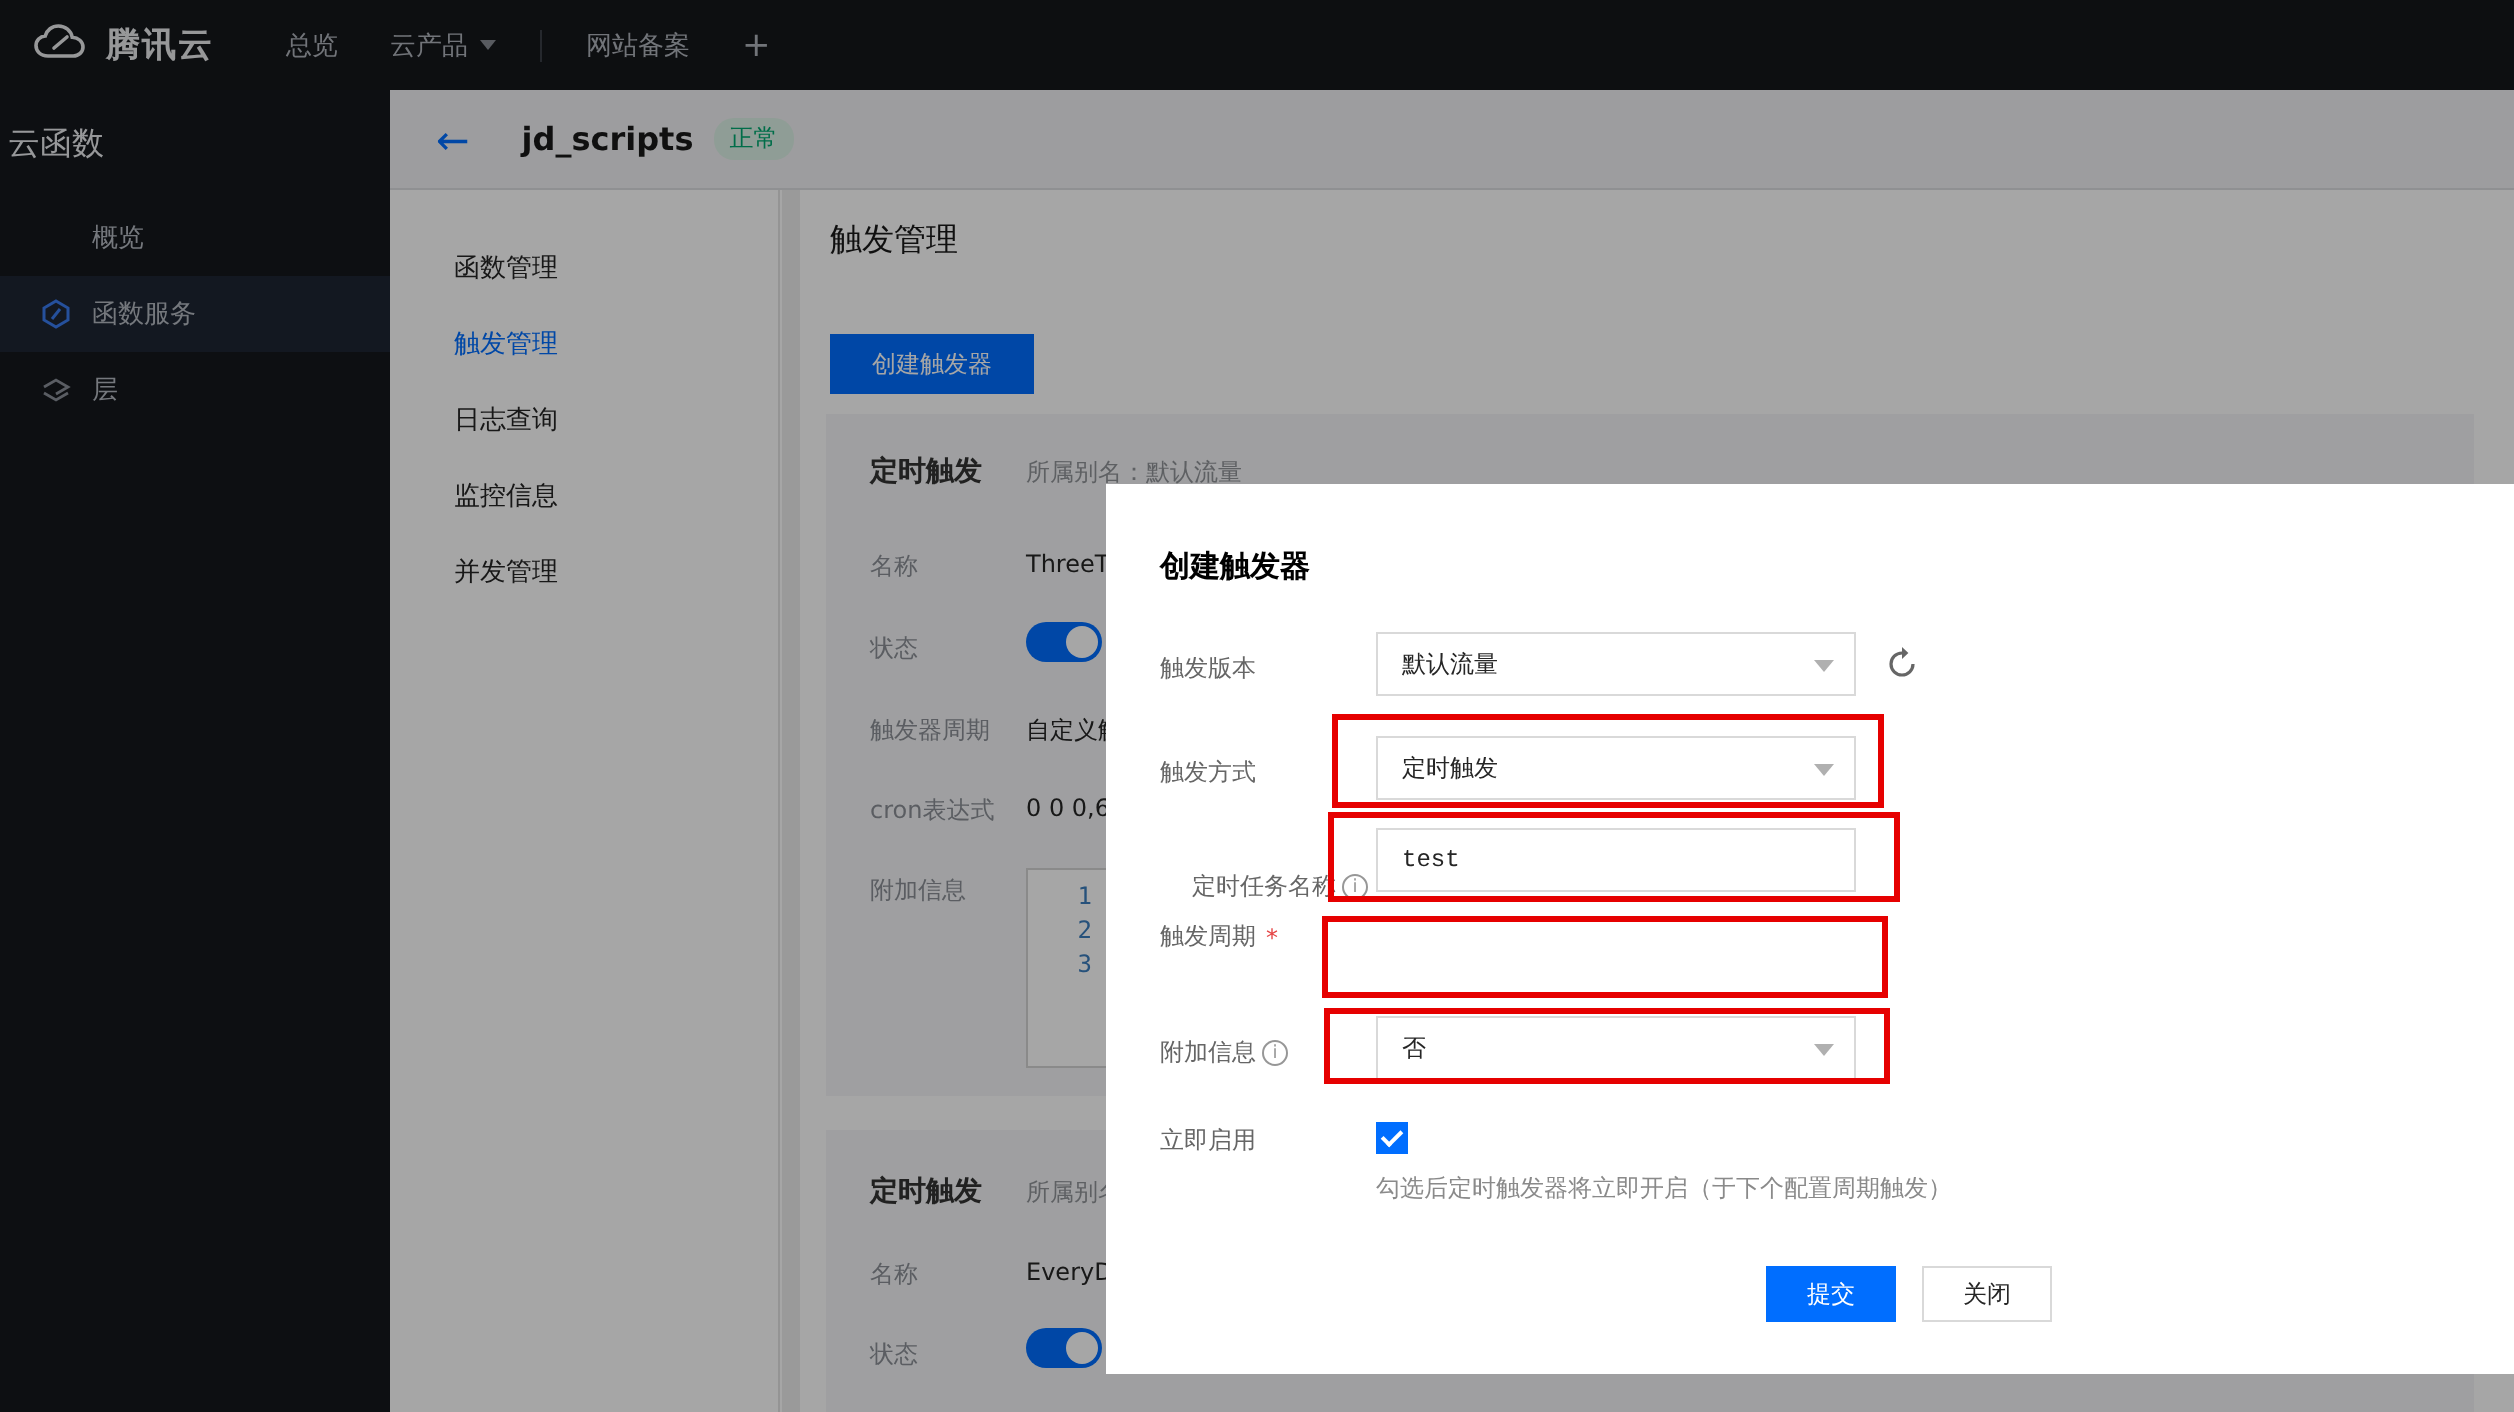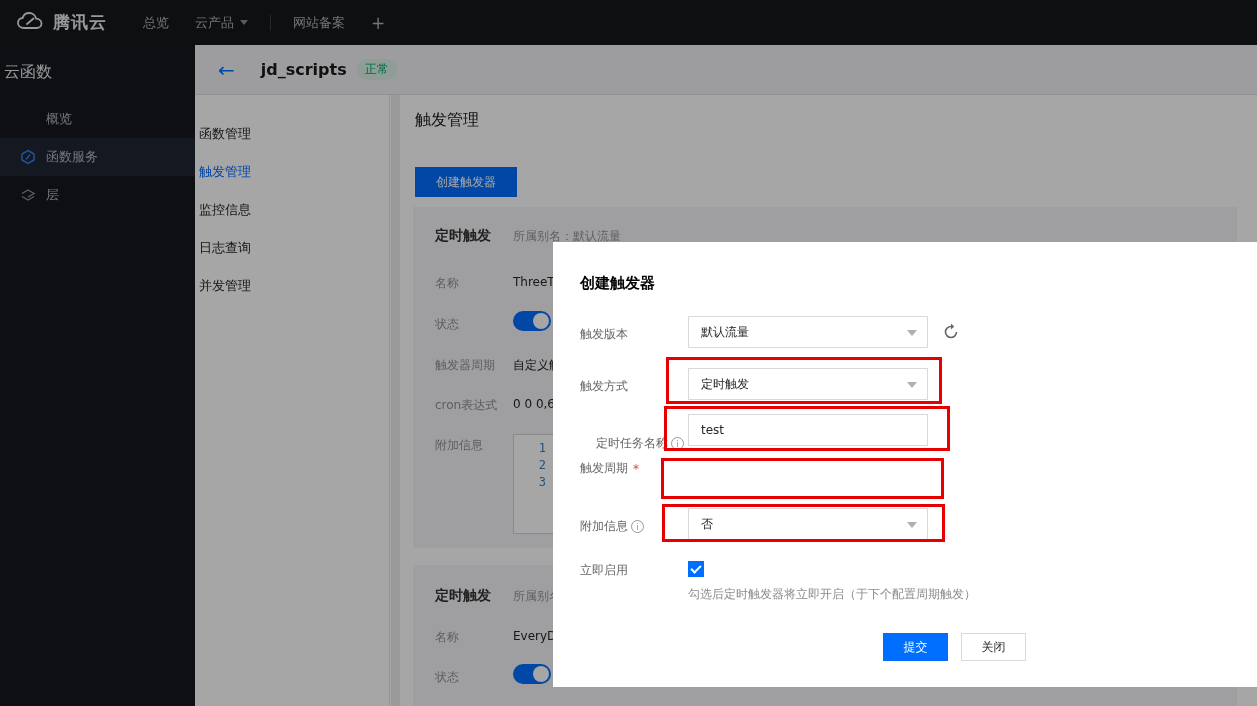--- a/index.html
+++ b/index.html
@@ -58,21 +58,21 @@
     margin-left:10px; background:#dcf2e6; color:#00a870; font-size:12px;
     padding:2px 8px; border-radius:10px;
   }
 
   
   .submenu {
     position:absolute; left:195px; top:95px; width:195px; height:611px;
     background:#ffffff; border-right:1px solid #e3e3e3; padding-top:20px; z-index:1;
   }
   .submenu-item {
-    height:38px; display:flex; align-items:center; padding-left:4px;
+    height:38px; display:flex; align-items:center; padding-left:32px;
     color:#262626; font-size:13px; cursor:pointer;
   }
   .submenu-item.active { color:#006eff; }
   .content-strip { position:absolute; left:391px; top:95px; width:9px; height:611px; background:#ededed; z-index:1; }
 
   
   .content { position:absolute; left:400px; top:95px; width:857px; height:611px; background:#fff; z-index:1; }
   .page-title { position:absolute; left:15px; top:15px; font-size:16px; font-weight:500; color:#1a1a1a; }
   .create-btn {
     position:absolute; left:15px; top:72px; width:102px; height:30px;
@@ -121,21 +121,21 @@
   .m-control {
     position:absolute; left:135px; width:240px; height:32px;
     border:1px solid #d9d9d9; background:#fff; display:flex; align-items:center;
     padding-left:12px; font-size:12px; color:#262626; cursor:pointer;
   }
   .m-control .sel-caret {
     position:absolute; right:10px; top:13px; width:0; height:0;
     border-left:5px solid transparent; border-right:5px solid transparent;
     border-top:6px solid #b0b0b0;
   }
-  .m-input { cursor:text; }
+  .m-input { cursor:text;font-family:Liberation Mono, monospace; }
   .refresh-btn { position:absolute; left:389px; width:18px; height:18px; cursor:pointer; }
   .checkbox {
     position:absolute; left:135px; top:319px; width:16px; height:16px;
     background:#006eff; cursor:pointer;
   }
   .checkbox::after {
     content:""; position:absolute; left:5px; top:2px; width:4px; height:8px;
     border:solid #fff; border-width:0 2px 2px 0; transform:rotate(45deg);
   }
   .hint { position:absolute; left:135px; top:344px; color:#8a8a8a; font-size:12px; }
@@ -210,22 +210,22 @@
 
 <div class="page-header">
   <span class="back-arrow">←</span>
   <span class="fn-name">jd_scripts</span>
   <span class="status-badge">正常</span>
 </div>
 
 <nav class="submenu">
   <div class="submenu-item">函数管理</div>
   <div class="submenu-item active">触发管理</div>
+  <div class="submenu-item">日志查询</div>
   <div class="submenu-item">监控信息</div>
-  <div class="submenu-item">日志查询</div>
   <div class="submenu-item">并发管理</div>
 </nav>
 <div class="content-strip"></div>
 
 <main class="content">
   <h2 class="page-title">触发管理</h2>
   <button class="create-btn">创建触发器</button>
 
   <section class="card card1">
     <div class="card-header" style="top:20px;">

